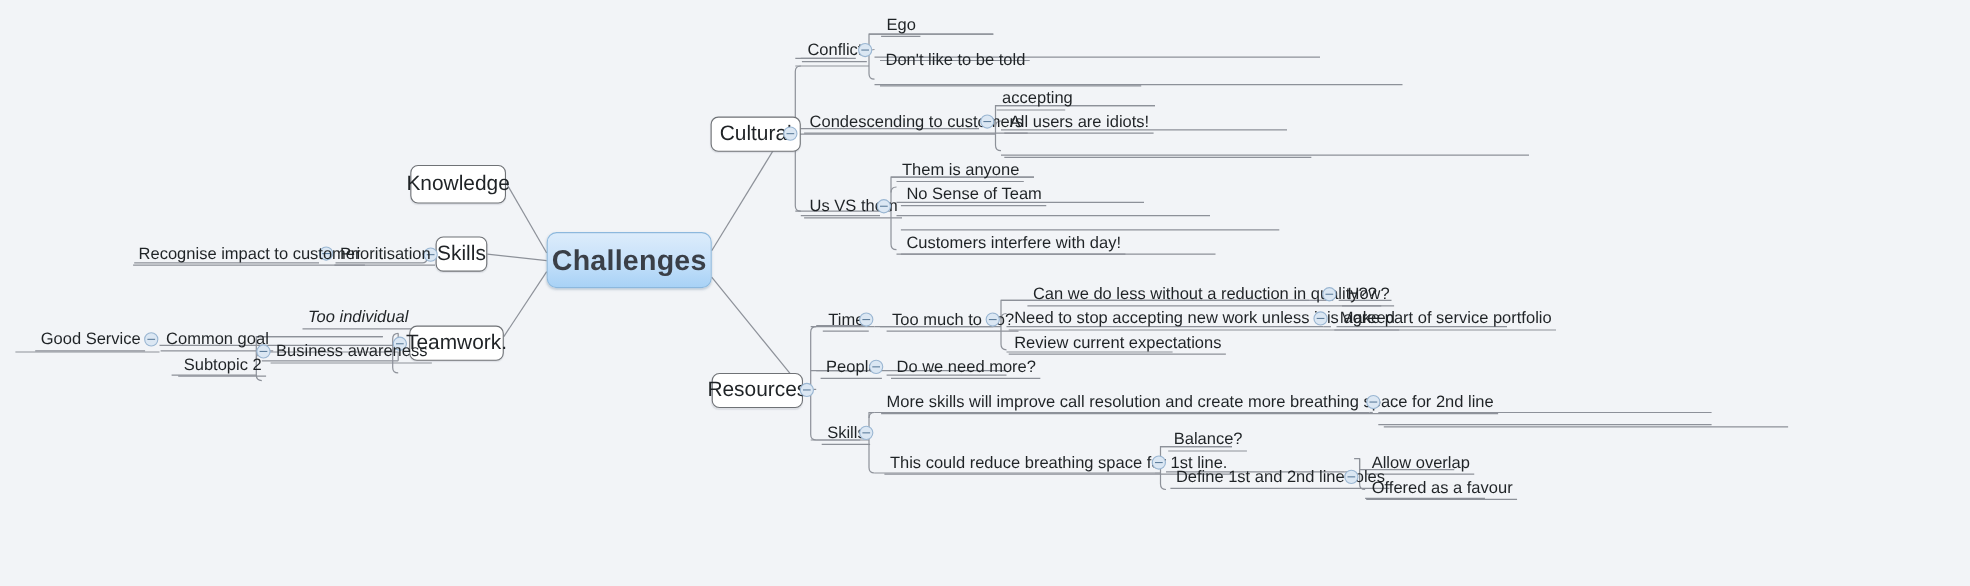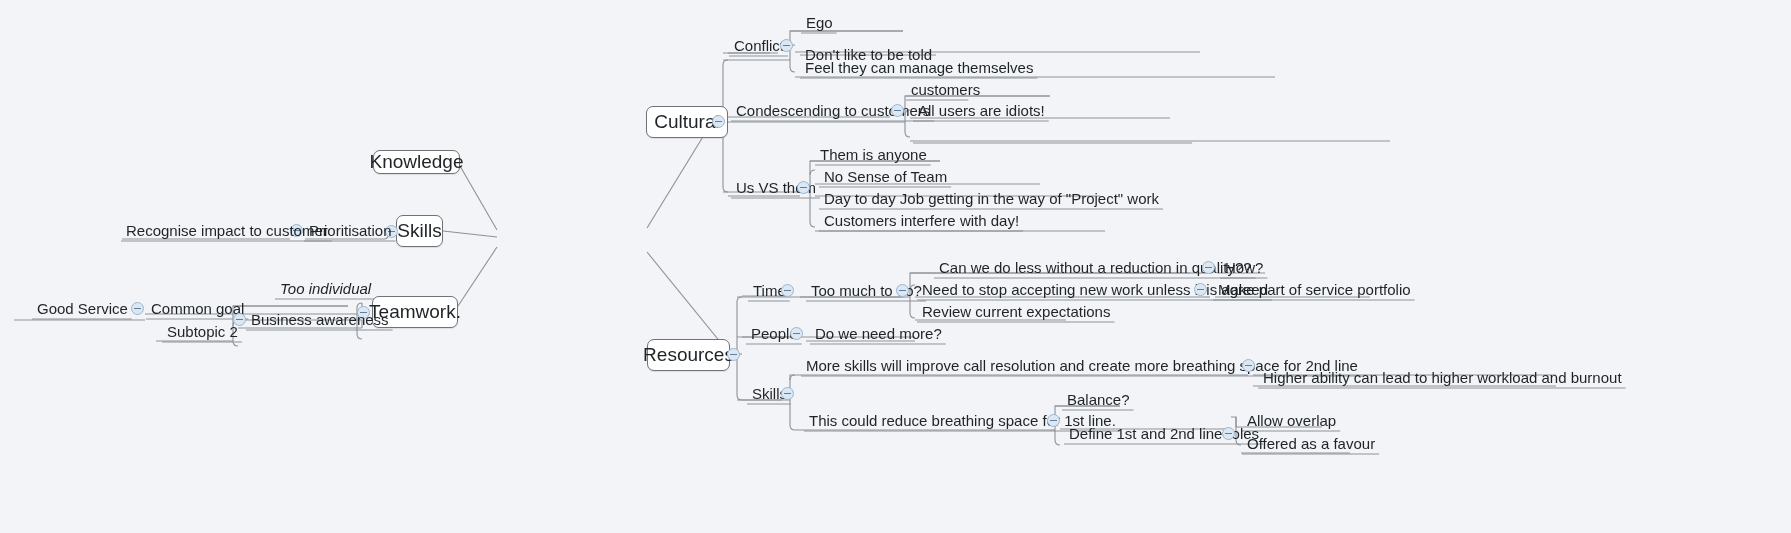--- a/index.html
+++ b/index.html
@@ -277,22 +277,25 @@
         <path d="M 801 376 L 1361.9375 376" stroke="#8d9199" stroke-width="1.1" fill="none"></path>
         <path d="M 1258 388 L 1625.5625 388" stroke="#8d9199" stroke-width="1.1" fill="none"></path>
         <path d="M 804 431 L 1119.84375 431" stroke="#8d9199" stroke-width="1.1" fill="none"></path>
         <path d="M 1062 410 L 1133.5625 410" stroke="#8d9199" stroke-width="1.1" fill="none"></path>
         <path d="M 1064 444 L 1263.125 444" stroke="#8d9199" stroke-width="1.1" fill="none"></path>
         <path d="M 1242 431 L 1340.21875 431" stroke="#8d9199" stroke-width="1.1" fill="none"></path>
         <path d="M 1242 454 L 1379.140625 454" stroke="#8d9199" stroke-width="1.1" fill="none"></path>
       </g>
   </svg>
 
-
-  <div class="node boxed" style="left:373px; top:150px; width:87px; height:24px;">
+  <div class="node root" style="left:497px; top:211px; width:150px; height:51px;">
+    <span>Challenges</span>
+  </div>
+
+  <div class="node boxed" style="left:373px; top:150px; width:87px; height:35px;">
     <span>Knowledge</span>
   </div>
 
   <div class="node boxed" style="left:396px; top:215px; width:47px; height:32px;">
     <span>Skills</span>
   </div>
   <div class="toggle" style="left:385px; top:225px;"></div>
 
   <div class="node plain" style="left:304px; top:222px; height:17px;">
     <span>Prioritisation</span>
@@ -341,54 +344,48 @@
   <div class="toggle" style="left:780px; top:39px;"></div>
 
   <div class="node plain" style="left:801px; top:14px; height:17px;">
     <span>Ego</span>
   </div>
 
   <div class="node plain" style="left:800px; top:46px; height:17px;">
     <span>Don't like to be told</span>
   </div>
 
-  <div class="node plain" style="left:800px; top:59px; height:17px;">
-    <span>Feel they can manage themselves</span>
-  </div>
 
   <div class="node plain" style="left:731px; top:102px; height:17px;">
     <span>Condescending to customers</span>
   </div>
   <div class="toggle" style="left:891px; top:104px;"></div>
 
   <div class="node plain" style="left:906px; top:81px; height:17px;">
-    <span>customers</span>
+    <span>accepting</span>
   </div>
 
   <div class="node plain" style="left:913px; top:102px; height:17px;">
     <span>All users are idiots!</span>
   </div>
 
 
   <div class="node plain" style="left:731px; top:179px; height:17px;">
     <span>Us VS them</span>
   </div>
   <div class="toggle" style="left:797px; top:181px;"></div>
 
   <div class="node plain" style="left:815px; top:146px; height:17px;">
     <span>Them is anyone</span>
   </div>
 
   <div class="node plain" style="left:819px; top:168px; height:17px;">
     <span>No Sense of Team</span>
   </div>
 
-  <div class="node plain" style="left:819px; top:190px; height:17px;">
-    <span>Day to day Job getting in the way of "Project" work</span>
-  </div>
 
   <div class="node plain" style="left:819px; top:212px; height:17px;">
     <span>Customers interfere with day!</span>
   </div>
 
   <div class="node boxed" style="left:647px; top:339px; width:83px; height:32px;">
     <span>Resources</span>
   </div>
   <div class="toggle" style="left:727px; top:348px;"></div>
 
@@ -436,23 +433,20 @@
   <div class="node plain" style="left:747px; top:385px; height:17px;">
     <span>Skills</span>
   </div>
   <div class="toggle" style="left:781px; top:387px;"></div>
 
   <div class="node plain" style="left:801px; top:357px; height:17px;">
     <span>More skills will improve call resolution and create more breathing space for 2nd line</span>
   </div>
   <div class="toggle" style="left:1242px; top:359px;"></div>
 
-  <div class="node plain" style="left:1258px; top:369px; height:17px;">
-    <span>Higher ability can lead to higher workload and burnout</span>
-  </div>
 
   <div class="node plain" style="left:804px; top:412px; height:17px;">
     <span>This could reduce breathing space for 1st line.</span>
   </div>
   <div class="toggle" style="left:1047px; top:414px;"></div>
 
   <div class="node plain" style="left:1062px; top:391px; height:17px;">
     <span>Balance?</span>
   </div>
 

